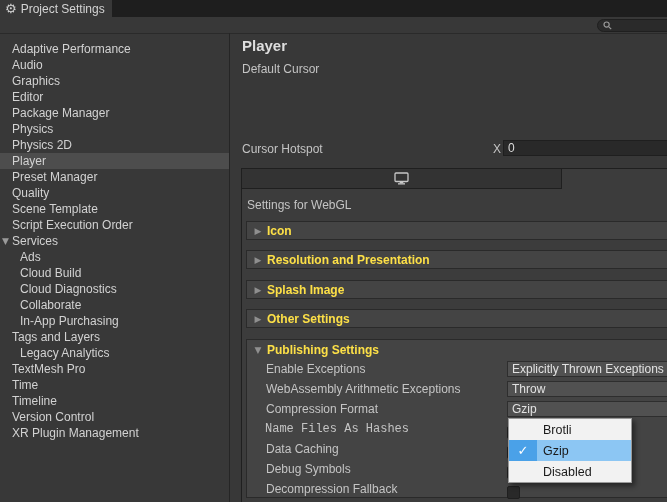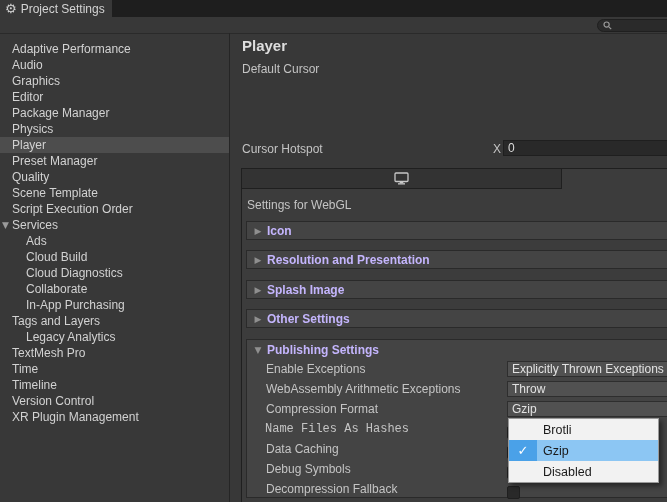--- a/index.html
+++ b/index.html
@@ -17,51 +17,51 @@
     display:flex;align-items:center;gap:4px;padding-left:5px;box-sizing:border-box;}
   .gear{font-family:"DejaVu Sans",sans-serif;font-size:13px;color:#cfcfcf;line-height:17px;}
   .wintab-label{color:#d4d4d4;white-space:nowrap;}
   
   .toolbar{left:0;top:17px;width:667px;height:16px;background:#383838;border-bottom:1px solid #2a2a2a;}
   .searchbox{left:597px;top:19px;width:80px;height:13px;background:#2a2a2a;
     border:1px solid #1f1f1f;border-radius:7px;display:flex;align-items:center;padding-left:5px;box-sizing:border-box;}
   
   .sidebar{left:0;top:34px;width:229px;height:468px;padding-top:7px;box-sizing:border-box;}
   .srow{position:relative;height:16px;line-height:16px;padding-left:12px;color:#d2d2d2;white-space:nowrap;cursor:default;}
-  .srow.child{padding-left:26px;}
+  .srow.child{padding-left:20px;}
   .srow.selected{background:#4d4d4d;}
   .fold{position:absolute;left:2px;top:0;font-family:"DejaVu Sans",sans-serif;font-size:9px;color:#9a9a9a;line-height:16px;}
   .vdivider{left:229px;top:33px;width:1px;height:469px;background:#252525;}
   
   .page-title{left:242px;top:37px;font-size:15px;font-weight:bold;color:#dedede;}
   .flabel{color:#c4c4c4;white-space:nowrap;}
   .xfield{left:503px;top:140px;width:170px;height:16px;background:#292929;border:1px solid #1f1f1f;
     box-sizing:border-box;color:#dcdcdc;font-size:12px;font-family:"Liberation Sans","DejaVu Sans",sans-serif;
     padding:0 0 0 4px;outline:none;line-height:14px;}
   
   .platbox{left:241px;top:168px;width:426px;height:334px;background:#3c3c3c;
     border-left:1px solid #1f1f1f;border-top:1px solid #1f1f1f;box-sizing:border-box;}
   .plat-tab{position:absolute;left:0;top:0;width:320px;height:20px;background:#333333;
     border-right:1px solid #1f1f1f;border-bottom:1px solid #1f1f1f;box-sizing:border-box;
     display:flex;align-items:center;justify-content:center;}
   
   .section{left:246px;width:426px;height:19px;background:#444444;border:1px solid #2a2a2a;
     box-sizing:border-box;display:flex;align-items:center;}
   .tri{width:12px;text-align:center;margin-left:5px;font-family:"DejaVu Sans",sans-serif;
     font-size:9px;color:#8f8f8f;flex:0 0 12px;}
-  .sec-label{font-weight:bold;color:#c4b5fd;margin-left:3px;white-space:nowrap;}
+  .sec-label{font-weight:bold;color:#fde047;margin-left:3px;white-space:nowrap;}
   .pubbox{left:246px;top:339px;width:426px;height:159px;background:#444444;border:1px solid #2a2a2a;box-sizing:border-box;}
   .pubhead{position:absolute;left:0;top:0;width:100%;height:19px;display:flex;align-items:center;}
   .rowlabel{color:#c4c4c4;white-space:nowrap;}
   .dropdown{left:507px;width:162px;height:16px;background:#515151;border:1px solid #2e2e2e;
     box-sizing:border-box;color:#e2e2e2;line-height:14px;padding-left:4px;white-space:nowrap;overflow:hidden;}
   .checkbox{left:507px;width:13px;height:13px;background:#292929;border:1px solid #1f1f1f;
     border-radius:2px;box-sizing:border-box;}
   
-  .popup{left:508px;top:418px;width:151px;height:65px;background:#f2f2f2;border:1px solid #9a9a9a;
+  .popup{left:508px;top:418px;width:124px;height:65px;background:#f2f2f2;border:1px solid #9a9a9a;
     box-sizing:border-box;z-index:10;box-shadow:3px 3px 5px rgba(0,0,0,0.45);
     display:flex;flex-direction:column;}
   .popup-item{flex:1;display:flex;align-items:center;color:#1a1a1a;font-size:12.5px;cursor:default;}
   .popup-gutter{width:28px;height:100%;display:flex;align-items:center;justify-content:center;flex:0 0 28px;}
   .popup-item.checked{background:#8cc6f3;}
   .popup-item.checked .popup-gutter{background:#4aa1e8;}
   .checkmark{color:#ffffff;font-family:"DejaVu Sans",sans-serif;font-size:13px;font-weight:bold;}
   .popup-item-label{margin-left:6px;white-space:nowrap;}
 </style>
 </head>
@@ -83,20 +83,21 @@
     </svg>
   </div>
 
   <div class="abs sidebar">
     <div class="srow"><span>Adaptive Performance</span></div>
     <div class="srow"><span>Audio</span></div>
     <div class="srow"><span>Graphics</span></div>
     <div class="srow"><span>Editor</span></div>
     <div class="srow"><span>Package Manager</span></div>
     <div class="srow"><span>Physics</span></div>
+    <div class="srow"><span>Physics 2D</span></div>
     <div class="srow selected"><span>Player</span></div>
     <div class="srow"><span>Preset Manager</span></div>
     <div class="srow"><span>Quality</span></div>
     <div class="srow"><span>Scene Template</span></div>
     <div class="srow"><span>Script Execution Order</span></div>
     <div class="srow"><span class="fold">▼</span><span>Services</span></div>
     <div class="srow child"><span>Ads</span></div>
     <div class="srow child"><span>Cloud Build</span></div>
     <div class="srow child"><span>Cloud Diagnostics</span></div>
     <div class="srow child"><span>Collaborate</span></div>

